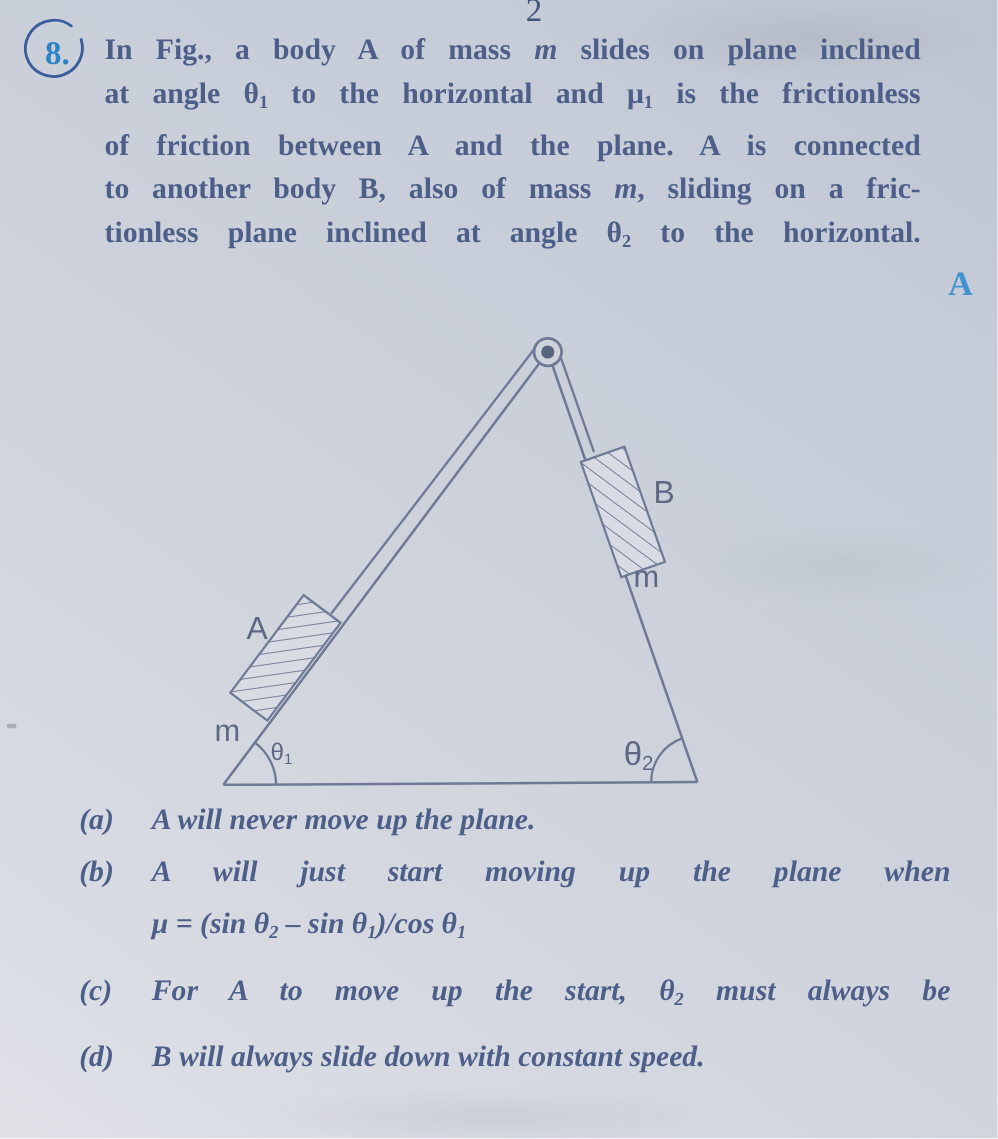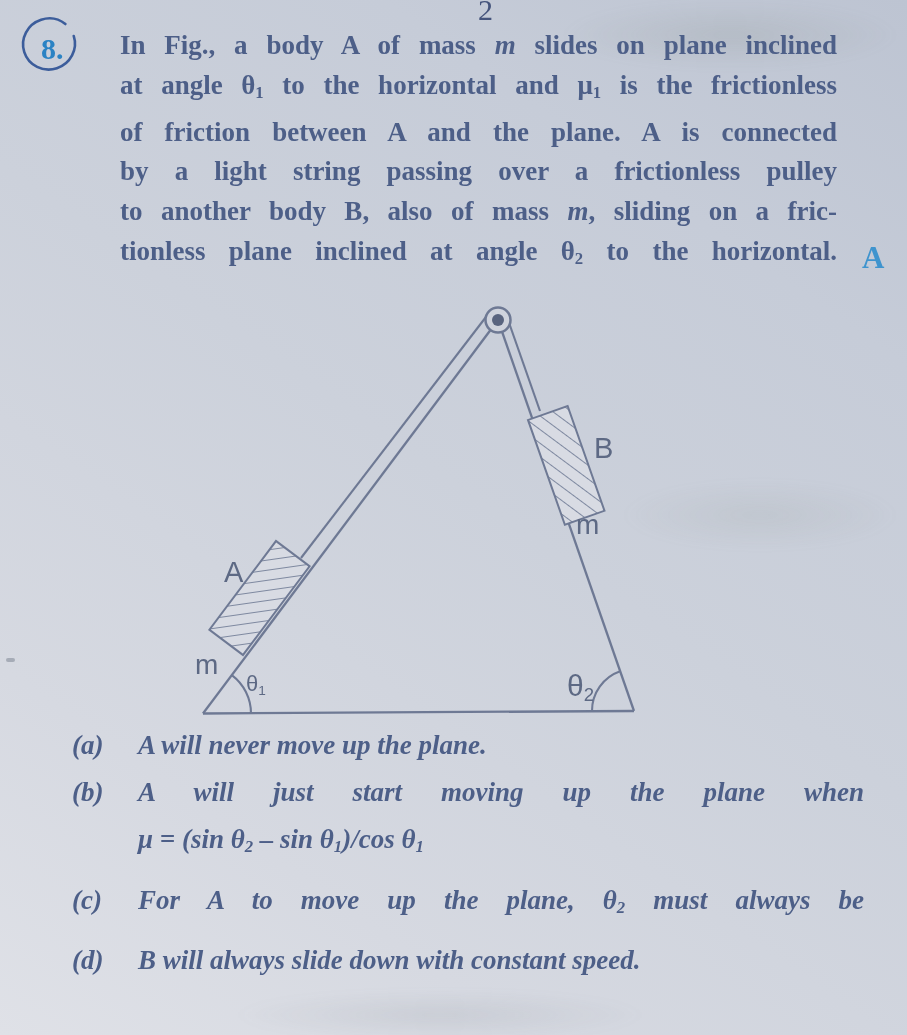--- a/index.html
+++ b/index.html
@@ -35,21 +35,21 @@
   .q-circle-svg{position:absolute;left:18px;top:13px;width:66px;height:66px;}
   .q-number{
     position:absolute;left:41px;top:32px;
     font-size:30px;font-weight:bold;color:var(--question-number-blue);
   }
 
   .q-text{
     position:absolute;left:95px;top:26px;width:742px;
     font-size:27px;font-weight:bold;line-height:39.7px;
   }
-  .q-line{white-space:normal;margin-left:25px;}
+  .q-line{white-space:normal;}
   .just{text-align:justify;text-align-last:justify;}
 
   .seg-i{font-style:italic;}
   .seg-sub{font-size:0.62em;vertical-align:-0.26em;}
 
   .figure{position:absolute;left:150px;top:300px;width:550px;height:430px;}
   .fig-label{
     position:absolute;font-family:"Liberation Sans",sans-serif;
     color:var(--figure-label);line-height:1;
   }
@@ -81,21 +81,20 @@
 
   <svg class="q-circle-svg" viewBox="0 0 66 66">
     <ellipse cx="31" cy="31" rx="26" ry="25.5" fill="none" stroke="var(--circle-stroke)" stroke-width="2.6" stroke-dasharray="146 16" stroke-linecap="round" transform="rotate(-18 31 31)"></ellipse>
   </svg>
   <div class="q-number">8.</div>
 
   <div class="q-text">
     <div class="q-line just"><span>In Fig., a body A of mass </span><span class="seg-i">m</span><span> slides on plane inclined</span></div>
     <div class="q-line just"><span>at angle θ</span><span class="seg-sub">1</span><span> to the horizontal and μ</span><span class="seg-sub">1</span><span> is the frictionless</span></div>
     <div class="q-line just"><span>of friction between A and the plane. A is connected</span></div>
-    <div class="q-line just"><span>by a light string passing over a frictionless pulley</span></div>
     <div class="q-line just"><span>to another body B, also of mass </span><span class="seg-i">m</span><span>, sliding on a fric-</span></div>
     <div class="q-line just"><span>tionless plane inclined at angle θ</span><span class="seg-sub">2</span><span> to the horizontal.</span></div>
   </div>
 
   <svg class="figure" viewBox="150 300 550 430" fill="none">
     <defs>
       <pattern id="hatchA" width="10" height="10" patternUnits="userSpaceOnUse" patternTransform="rotate(-45)">
         <line x1="0" y1="0" x2="0" y2="10" stroke="var(--figure-stroke)" stroke-width="1.7"></line>
       </pattern>
       <pattern id="hatchB" width="11" height="11" patternUnits="userSpaceOnUse" patternTransform="rotate(56)">
@@ -146,21 +145,21 @@
     <div class="opt-row">
       <span class="opt-label">(b)</span>
       <div class="opt-text">
         <div class="opt-line just"><span>A will just start moving up the plane when</span></div>
         <div class="opt-line"><span>μ = (sin θ</span><span class="seg-sub">2</span><span> – sin θ</span><span class="seg-sub">1</span><span>)/cos θ</span><span class="seg-sub">1</span></div>
       </div>
     </div>
     <div class="opt-row gap-c">
       <span class="opt-label">(c)</span>
       <div class="opt-text">
-        <div class="opt-line just"><span>For A to move up the plane, θ</span><span class="seg-sub">2</span><span> must always be</span></div>
+        <div class="opt-line just"><span>For A to move up the start, θ</span><span class="seg-sub">2</span><span> must always be</span></div>
       </div>
     </div>
     <div class="opt-row gap-d">
       <span class="opt-label">(d)</span>
       <div class="opt-text">
         <div class="opt-line"><span>B will always slide down with constant speed.</span></div>
       </div>
     </div>
   </div>
 

